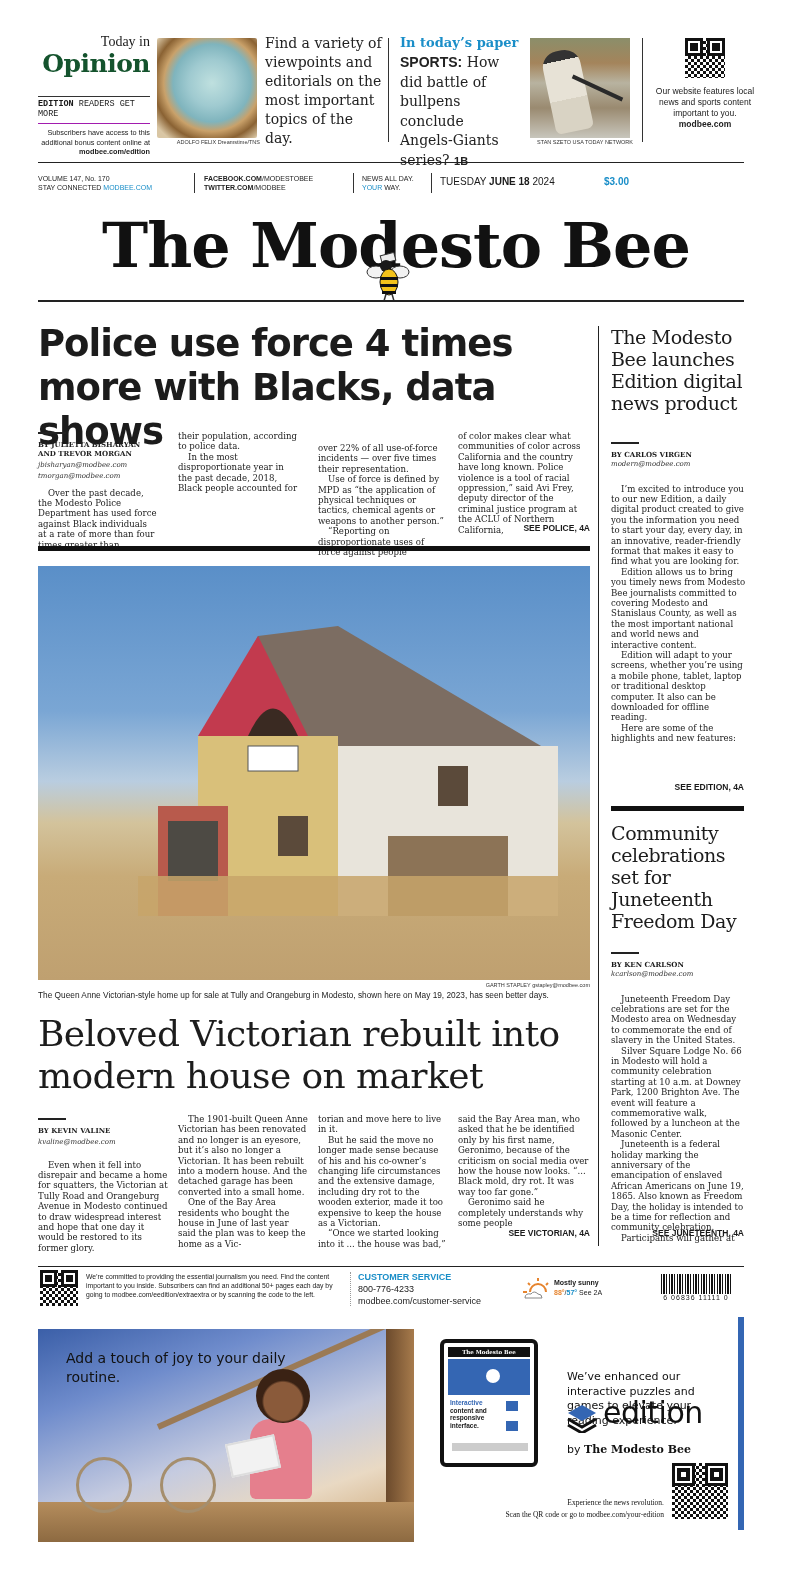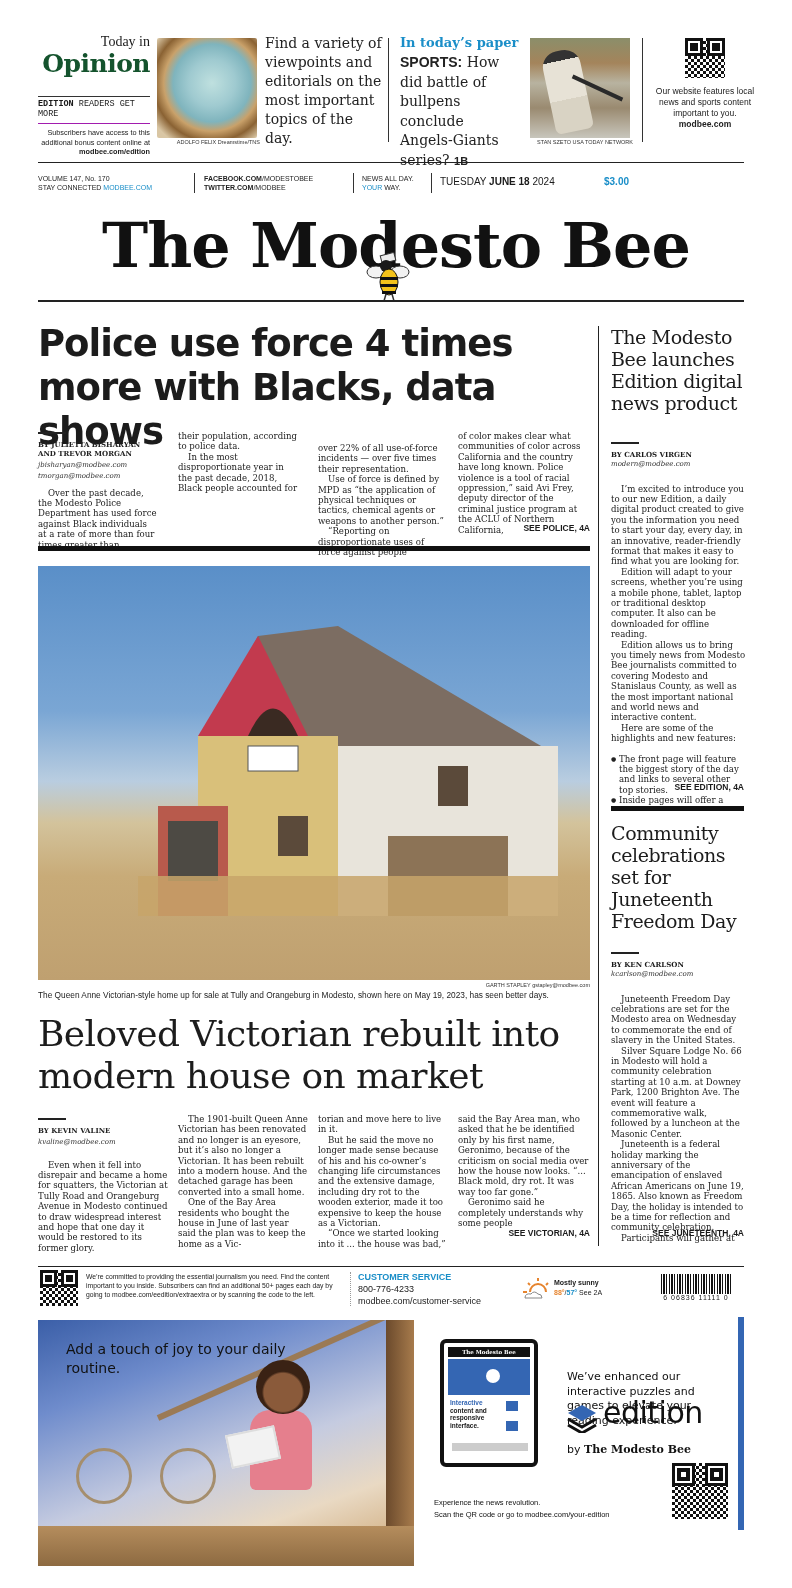--- a/index.html
+++ b/index.html
@@ -87,21 +87,21 @@
   .weather .icon { position: absolute; left: 0; top: 0; width: 28px; height: 26px; }
   .weather .txt { position: absolute; left: 32px; top: 2px; font-family: "Liberation Sans", sans-serif; font-size: 7px; line-height: 10px; }
   .weather .hi { color: #e6842e; font-weight: bold; }
   .weather .lo { color: #1a8ec8; font-weight: bold; }
   .barcode { left: 655px; top: 1274px; width: 82px; height: 32px; }
   .barcode .bars { height: 20px; background: repeating-linear-gradient(90deg, #111 0 1px, #fff 1px 2px, #111 2px 4px, #fff 4px 5px, #111 5px 6px, #fff 6px 8px); margin: 0 6px; }
   .barcode .nums { font-family: "Liberation Sans", sans-serif; font-size: 7px; text-align: center; letter-spacing: 1px; }
 
   
   .ad { left: 38px; top: 1317px; width: 706px; height: 213px; }
-  .ad-photo { position: absolute; left: 0; top: 3px; width: 376px; height: 246px; overflow: hidden; background: linear-gradient(160deg, #3b5fa8 0%, #6f8ccc 25%, #c5cbe0 55%, #e9d9c3 75%, #c89f6a 100%); }
+  .ad-photo { position: absolute; left: 0; top: 12px; width: 376px; height: 213px; overflow: hidden; background: linear-gradient(160deg, #3b5fa8 0%, #6f8ccc 25%, #c5cbe0 55%, #e9d9c3 75%, #c89f6a 100%); }
   .ad-photo .rail1 { position: absolute; left: 120px; top: 95px; width: 300px; height: 6px; background: #9b7a55; transform: rotate(-24deg); transform-origin: left; }
   .ad-photo .post { position: absolute; right: 0; top: 0; width: 28px; height: 213px; background: linear-gradient(90deg, #6b4a2c, #a77b4c); }
   .ad-photo .ground { position: absolute; left: 0; bottom: 0; width: 100%; height: 40px; background: linear-gradient(180deg, #b58d5d, #8d6a41); }
   .ad-photo .woman-head { position: absolute; left: 218px; top: 40px; width: 54px; height: 54px; border-radius: 50%; background: radial-gradient(circle at 50% 60%, #8a5a3a 0 45%, #3a2214 50% 100%); }
   .ad-photo .woman-body { position: absolute; left: 212px; top: 90px; width: 62px; height: 80px; background: #e57f8d; border-radius: 20px 20px 6px 6px; }
   .ad-photo .tablet { position: absolute; left: 190px; top: 110px; width: 50px; height: 34px; background: #f2f2f2; border: 2px solid #ddd; transform: rotate(-12deg); }
   .ad-photo .wheel1, .ad-photo .wheel2 { position: absolute; top: 128px; width: 56px; height: 56px; border: 3px solid #a58e6d; border-radius: 50%; }
   .ad-photo .wheel1 { left: 38px; } .ad-photo .wheel2 { left: 122px; }
   .ad-headline { position: absolute; left: 28px; top: 20px; width: 220px; font-family: "DejaVu Sans", sans-serif; font-size: 14px; line-height: 19px; color: #111; }
   .ad-right { position: absolute; left: 376px; top: 0; width: 330px; height: 213px; background: #fff; }
@@ -115,21 +115,21 @@
   .tablet-mock .tm-imgs { position: absolute; left: 62px; top: 58px; width: 22px; }
   .tablet-mock .tm-imgs div { width: 12px; height: 10px; background: #3466b3; margin-bottom: 10px; }
   .tablet-mock .tm-bar { position: absolute; left: 8px; top: 100px; width: 76px; height: 8px; background: #ccc; }
   .ad-copy { position: absolute; left: 153px; top: 20px; width: 150px; font-family: "DejaVu Sans", sans-serif; font-size: 11px; line-height: 14.5px; color: #111; margin-top: 33px; }
   .edition-logo { position: absolute; left: 153px; top: 82px; width: 160px; height: 36px; }
   .edition-logo .word { position: absolute; left: 36px; top: -4px; font-family: "DejaVu Sans", sans-serif; font-size: 30px; color: #111; letter-spacing: -0.5px; }
   .edition-logo .stack { position: absolute; left: 0; top: 4px; width: 30px; height: 30px; }
   .by-line-ad { position: absolute; left: 153px; top: 126px; font-family: "DejaVu Sans", sans-serif; font-size: 11px; color: #111; }
   .by-line-ad b { font-family: "DejaVu Serif", serif; font-weight: bold; }
   .ad-qr { position: absolute; left: 258px; top: 146px; width: 56px; height: 56px; }
-  .ad-footer { position: absolute; left: 20px; top: 180px; width: 230px; text-align: left; font-family: Liberation Sans, sans-serif; font-size: 7.5px; line-height: 12px; color: #111; }
+  .ad-footer { position: absolute; left: 20px; top: 180px; width: 230px; text-align: right; font-family: Liberation Serif, serif; font-size: 7.5px; line-height: 12px; color: #111; }
 </style>
 </head>
 <body>
 
 <div class="abs teaser-opinion-head">
   <div class="today">Today in</div>
   <div class="opinion">Opinion</div>
 </div>
 <div class="abs edition-box">
   <div class="head"><b>EDITION</b><span> READERS GET MORE</span></div>
@@ -265,27 +265,23 @@
 
 <div class="abs rail-border"></div>
 
 <div class="abs rail" style="top:326px;">
   <div class="rail-head">The Modesto Bee launches Edition digital news product</div>
   <div style="margin-top:28px;" class="byline-rule"></div>
   <div class="byline">BY CARLOS VIRGEN</div>
   <div class="email">modern@modbee.com</div>
   <div class="col" style="margin-top:14px;">
     <p>I’m excited to introduce you to our new Edition, a daily digital product created to give you the information you need to start your day, every day, in an innovative, reader-friendly format that makes it easy to find what you are looking for.</p>
+    <p>Edition allows us to bring you timely news from Modesto Bee journalists committed to covering Modesto and Stanislaus County, as well as the most important national and world news and interactive content.</p>
     <p>Edition will adapt to your screens, whether you’re using a mobile phone, tablet, laptop or traditional desktop computer. It also can be downloaded for offline reading.</p>
-    <p>Edition allows us to bring you timely news from Modesto Bee journalists committed to covering Modesto and Stanislaus County, as well as the most important national and world news and interactive content.</p>
     <p>Here are some of the highlights and new features:</p>
-    <ul>
-      <li>The front page will feature the biggest story of the day and links to several other top stories.</li>
-      <li>Inside pages will offer a</li>
-    </ul>
   </div>
 </div>
 <div class="abs jump" style="left:611px; top:782px; width:133px;">SEE EDITION, 4A</div>
 <div class="abs thick-rule" style="left:611px; top:806px; width:133px;"></div>
 
 <div class="abs rail" style="top:822px;">
   <div class="rail-head">Community celebrations set for Juneteenth Freedom Day</div>
   <div style="margin-top:20px;" class="byline-rule"></div>
   <div class="byline">BY KEN CARLSON</div>
   <div class="email">kcarlson@modbee.com</div>

